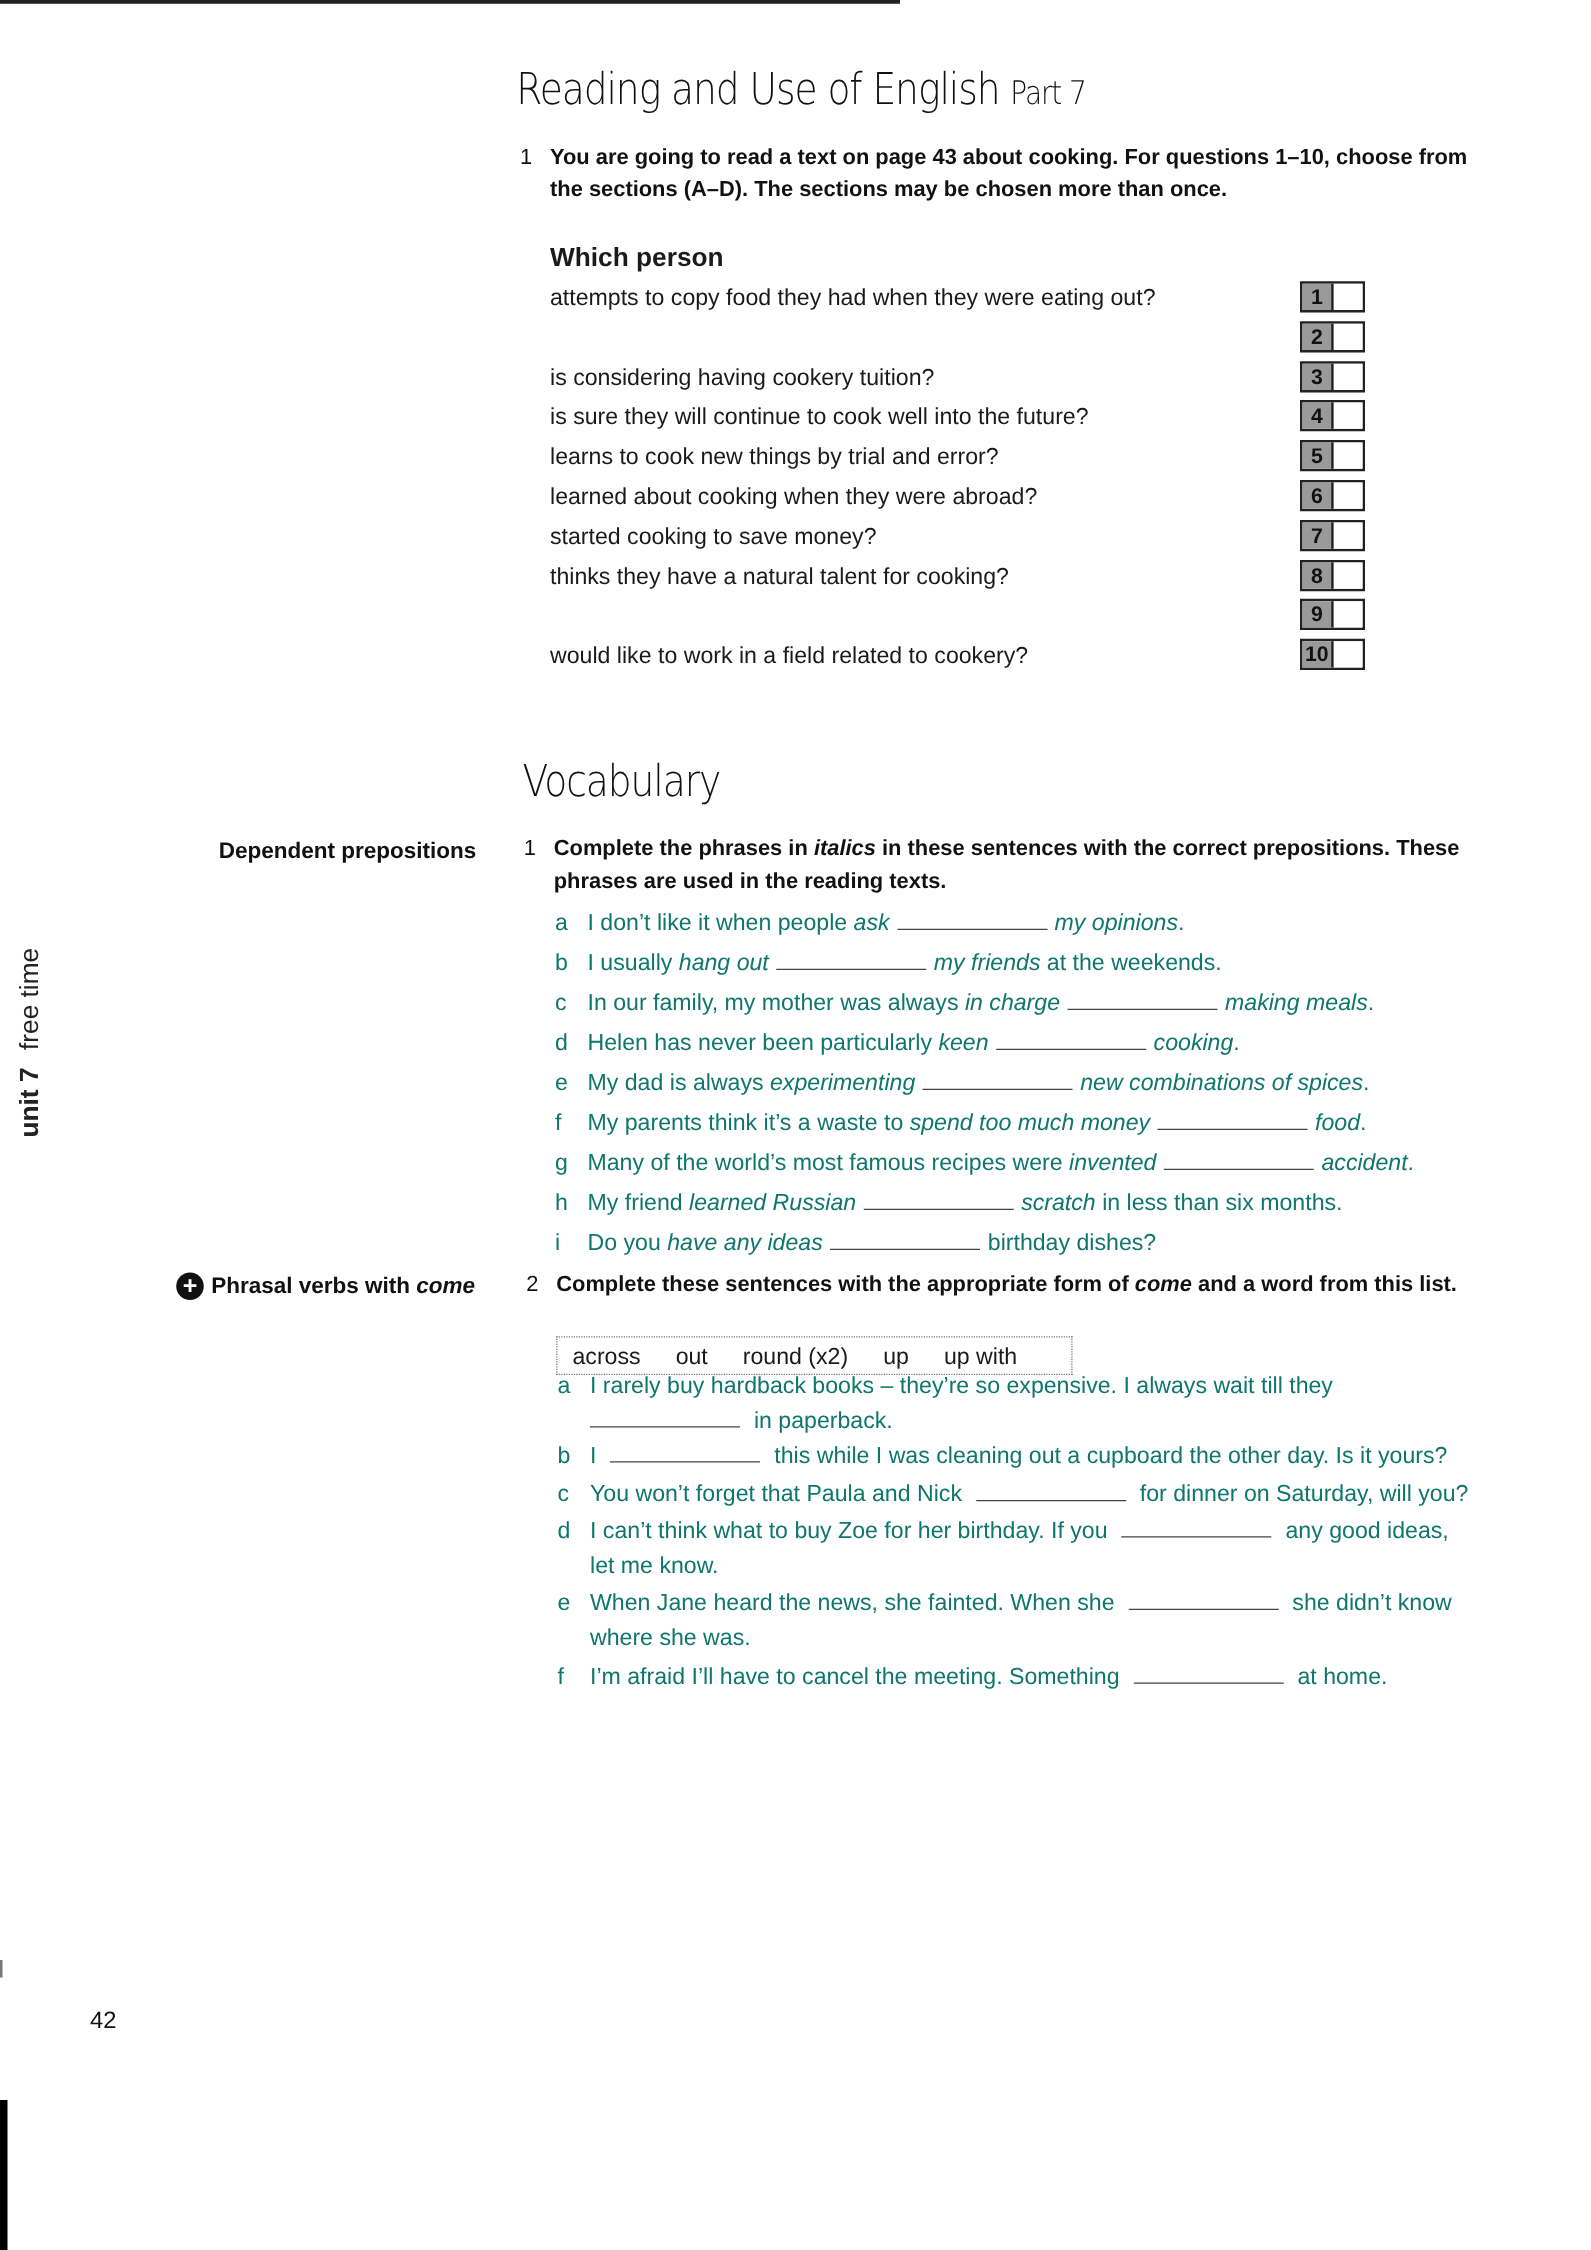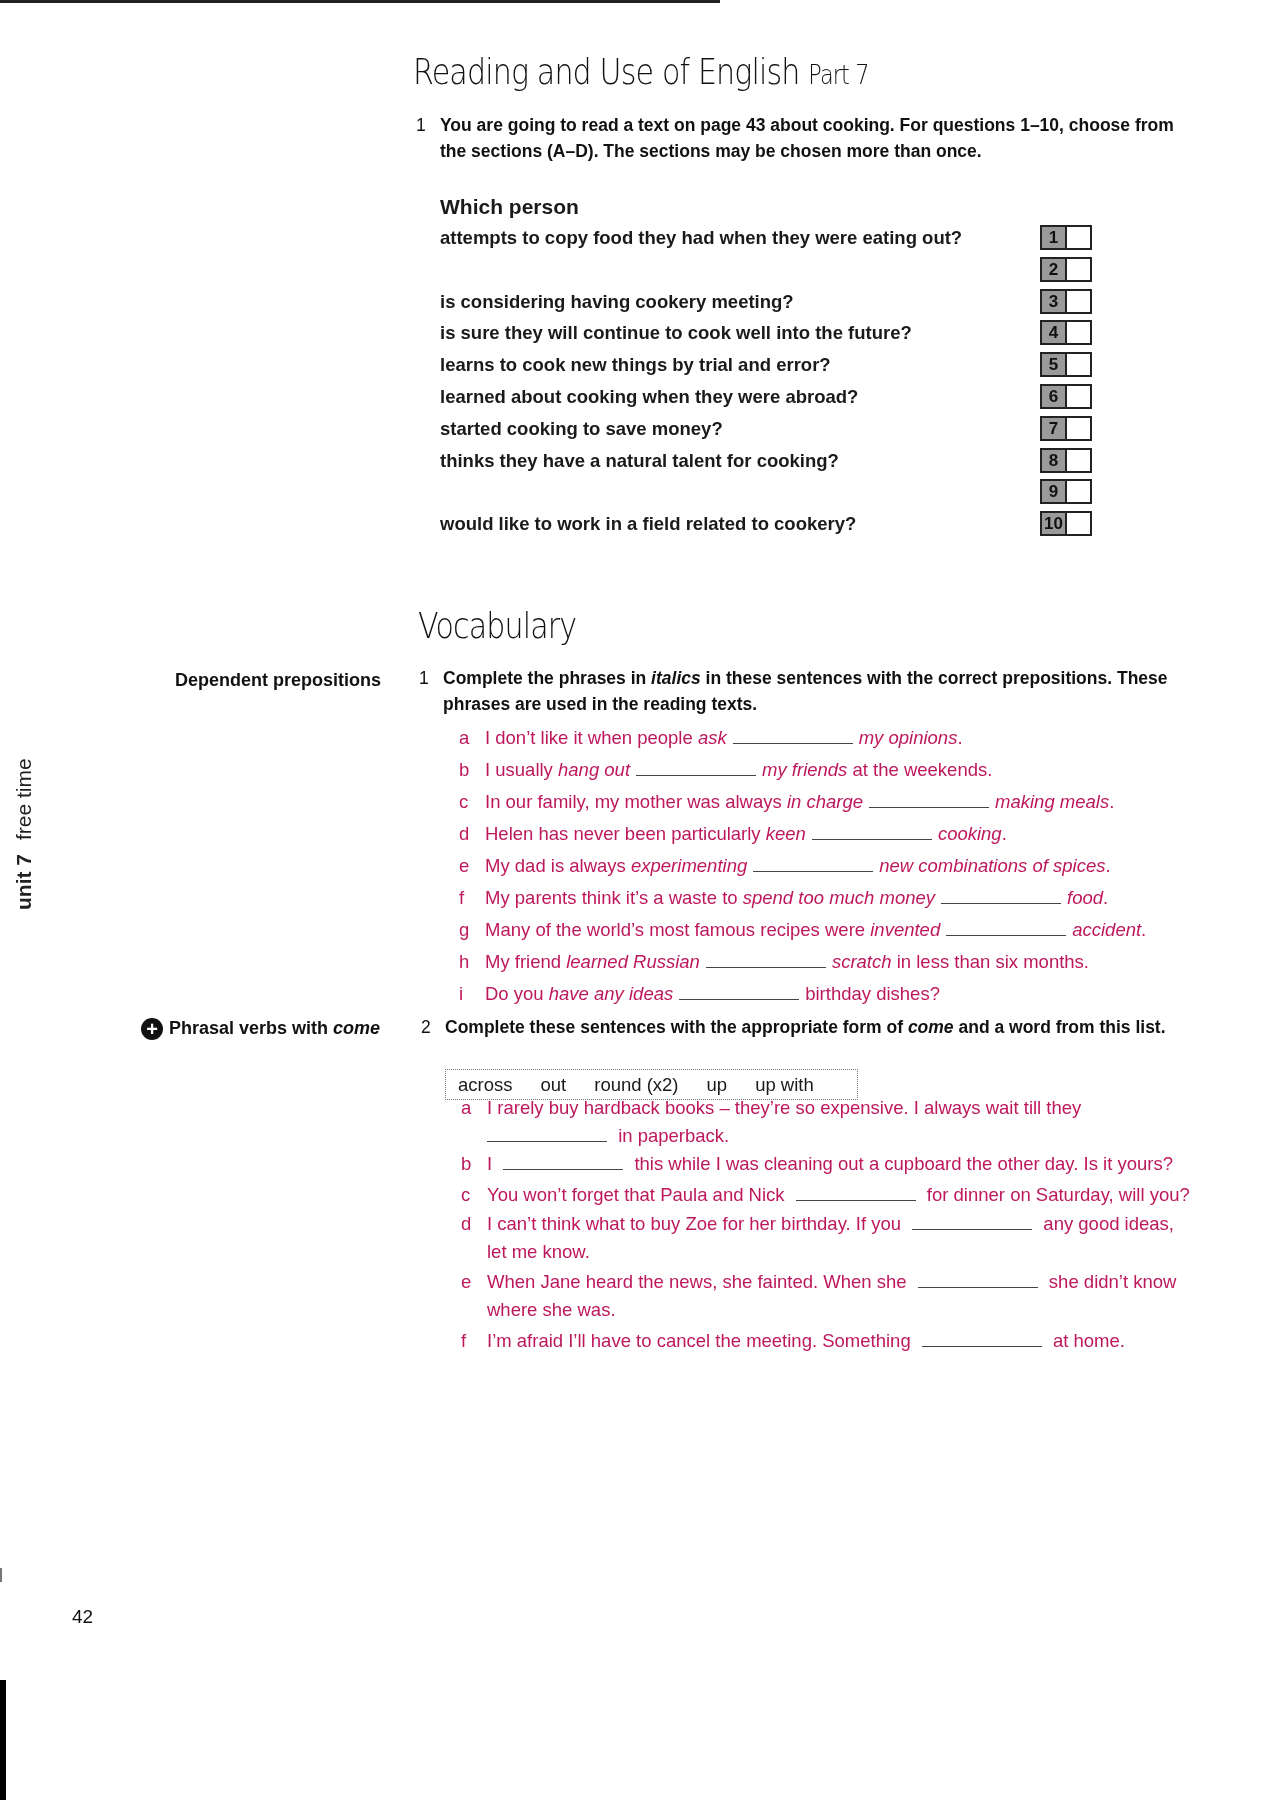--- a/index.html
+++ b/index.html
@@ -7,26 +7,26 @@
   .top-rule { position:absolute; left:0; top:0; width:720px; height:3px; background:#222; }
   .left-bar { position:absolute; left:0; top:1680px; width:6px; height:120px; background:#000; }
   .left-tick { position:absolute; left:0; top:1568px; width:2px; height:14px; background:#777; }
   .abs { position:absolute; }
   .h1 { font-family:"DejaVu Sans", sans-serif; font-size:35px; font-weight:300; letter-spacing:-1px; color:#111; transform:scaleX(0.86); transform-origin:left; white-space:nowrap; }
   .h1 .part { font-size:26px; }
   .instr { font-family:"Liberation Sans", sans-serif; font-size:17.5px; font-weight:bold; line-height:26px; color:#111; }
   .instr .num { position:absolute; left:0; top:0; font-weight:normal; }
   .instr .txt { margin-left:24px; display:block; }
   .q-row { position:absolute; left:440px; width:660px; height:32px; font-size:18.5px; color:#1a1a1a; }
-  .q-row .q-text { position:absolute; left:0; top:0; line-height:28px;font-weight:bold; }
+  .q-row .q-text { position:absolute; left:0; top:0; line-height:28px; }
   .ansbox { position:absolute; left:600px; top:1px; width:52px; height:25px; border:2px solid #222; display:flex; box-sizing:border-box; }
   .ansbox .n { width:25px; height:100%; background:#9a9a9a; border-right:2px solid #222; font-weight:bold; font-size:17px; text-align:center; line-height:22px; color:#111; box-sizing:border-box; }
   .ansbox .blank { flex:1; background:#fff; }
   .side-label { font-weight:bold; font-size:18px; color:#111; white-space:nowrap; }
-  .item { position:absolute; font-size:18.5px; line-height:28px; color:#be185d; white-space:nowrap;margin-left:15px; }
+  .item { position:absolute; font-size:18.5px; line-height:28px; color:#0f766e; white-space:nowrap; }
   .item .letter { display:inline-block; width:26px; }
   .gap { display:inline-block; width:120px; border-bottom:1.5px solid #444; height:16px; vertical-align:baseline; margin:0 6px; }
   i { font-style:italic; }
   .wordbox { position:absolute; left:445px; top:1053px; width:413px; height:31px; border:1px dotted #777; box-sizing:border-box; font-size:18.5px; line-height:29px;margin-top:16px; }
   .wordbox span { display:inline-block; margin-left:12px; margin-right:16px; }
   .vert { position:absolute; left:12px; top:910px; transform:rotate(-90deg); transform-origin:left top; white-space:nowrap; font-size:21px; color:#222; }
   .vert b { font-weight:bold; margin-right:14px; }
   .plus-icon { display:inline-block; width:22px; height:22px; border-radius:50%; background:#111; color:#fff; text-align:center; line-height:22px; font-weight:bold; font-size:20px; vertical-align:middle; margin-right:6px; }
   .pagenum { position:absolute; left:72px; top:1606px; font-size:19px; color:#111; }
 </style>
@@ -61,21 +61,21 @@
         <span class="blank"></span>
       </span>
     </div>
     <div class="q-row" style="top: 255.8px;">
       <span class="ansbox">
         <span class="n">2</span>
         <span class="blank"></span>
       </span>
     </div>
     <div class="q-row" style="top: 287.6px;">
-      <span class="q-text">is considering having cookery meeting?</span>
+      <span class="q-text">is considering having cookery tuition?</span>
       <span class="ansbox">
         <span class="n">3</span>
         <span class="blank"></span>
       </span>
     </div>
     <div class="q-row" style="top: 319.4px;">
       <span class="q-text">is sure they will continue to cook well into the future?</span>
       <span class="ansbox">
         <span class="n">4</span>
         <span class="blank"></span>

